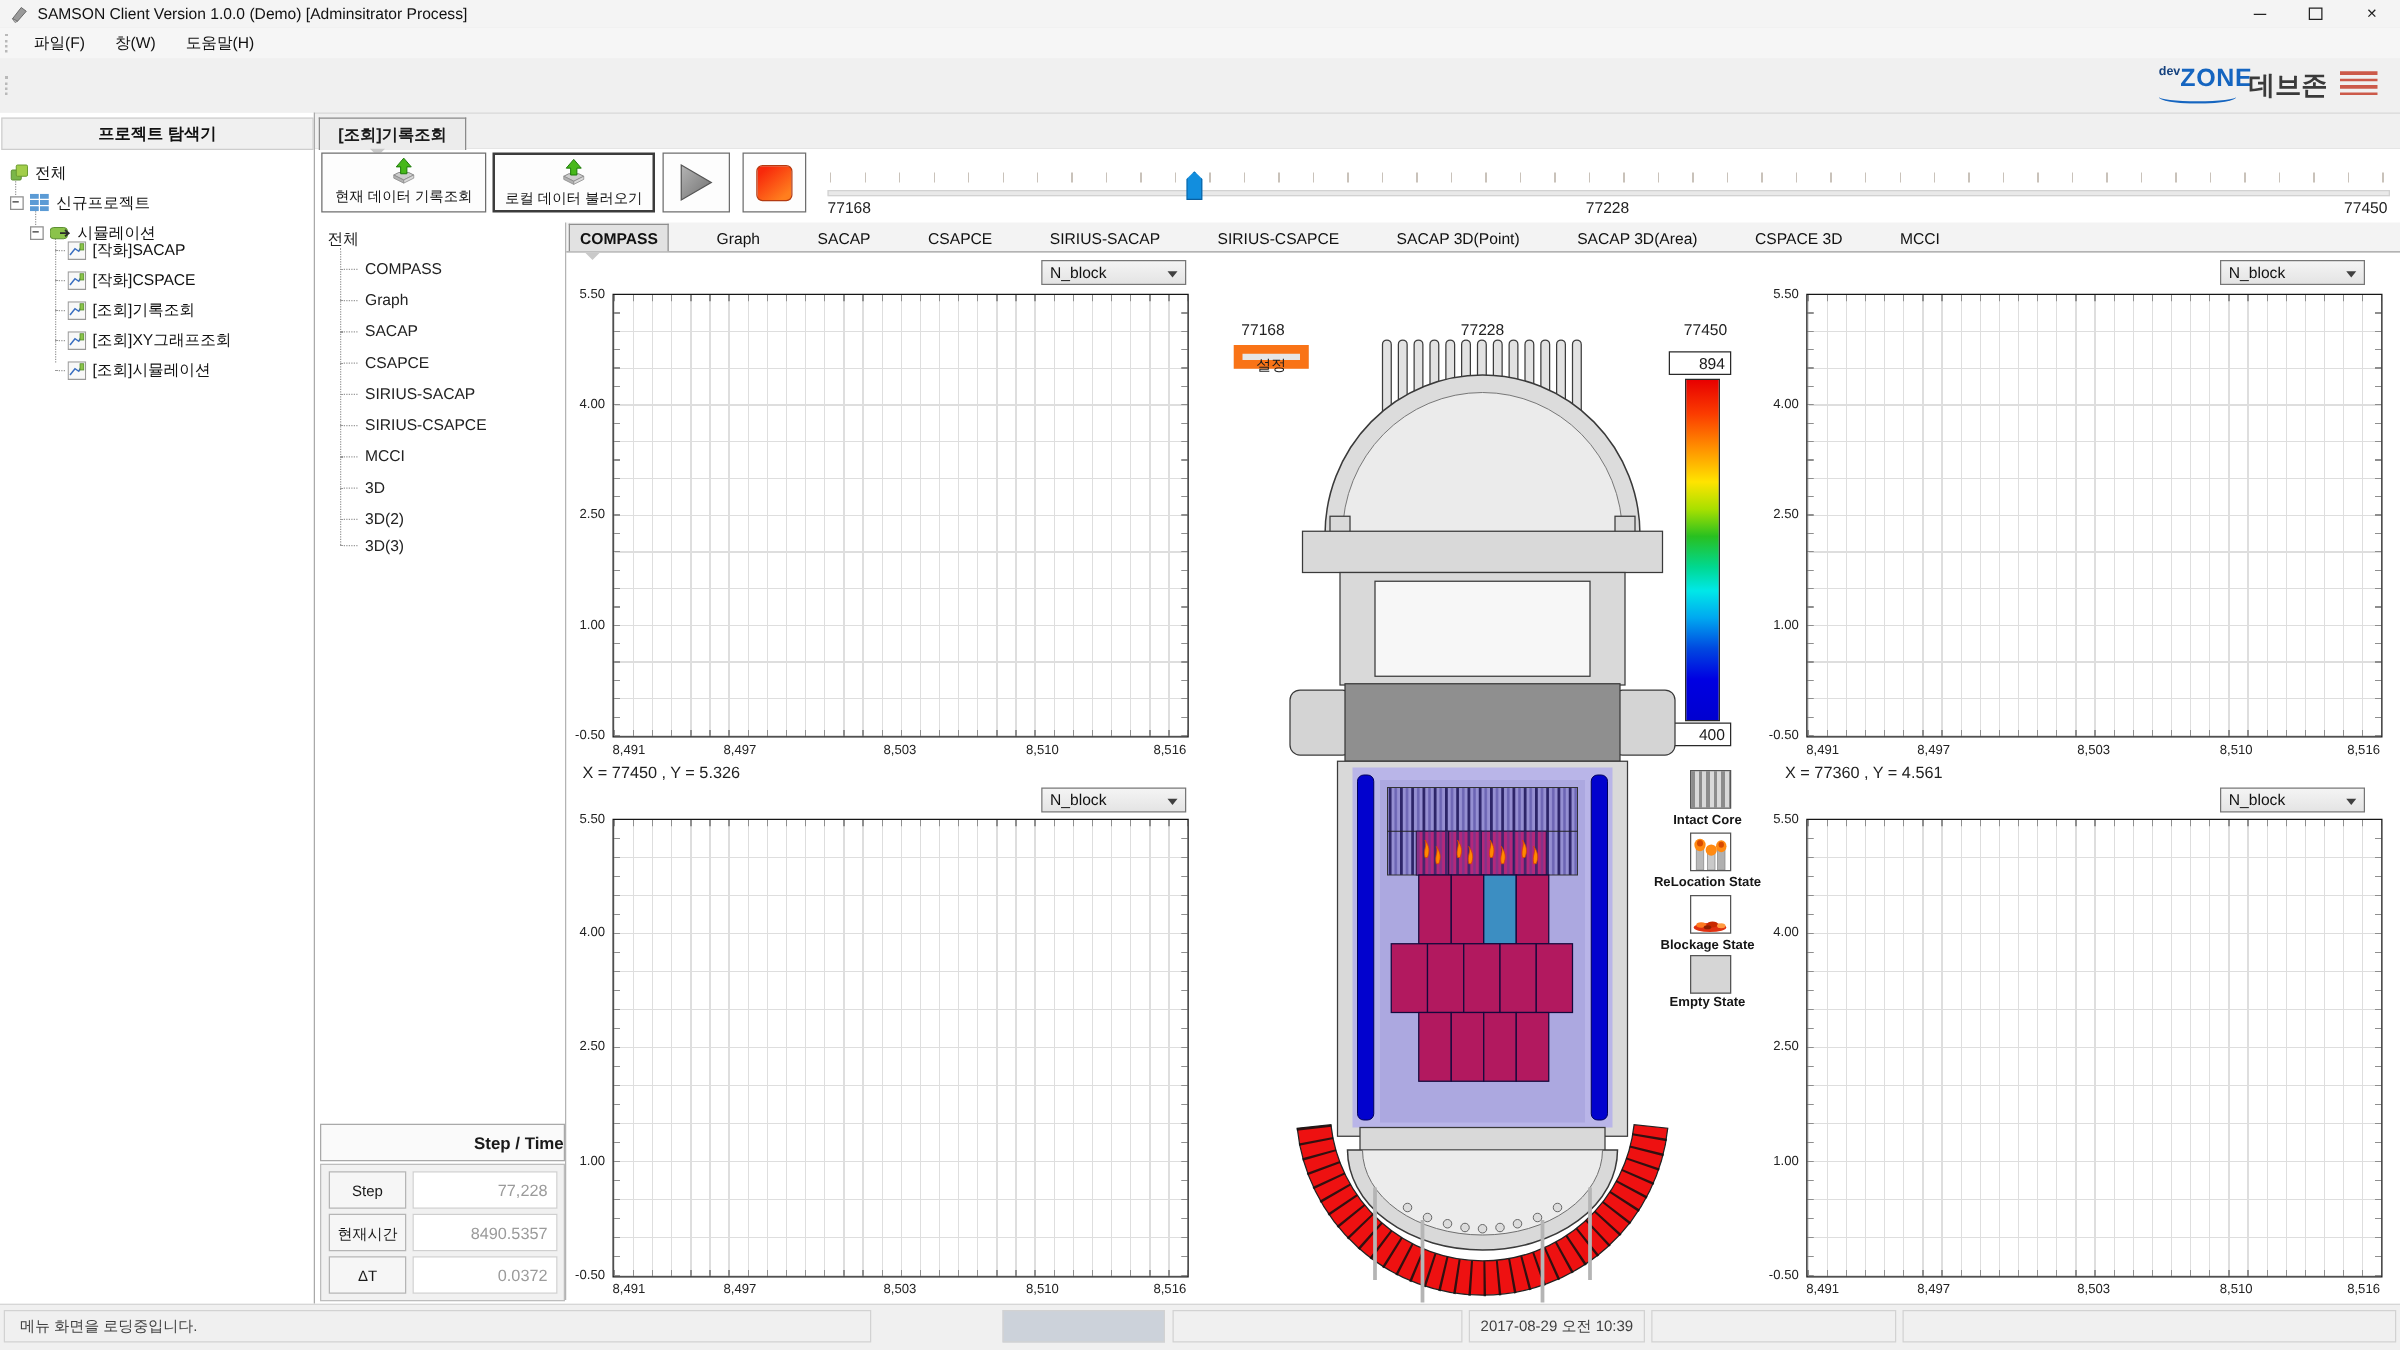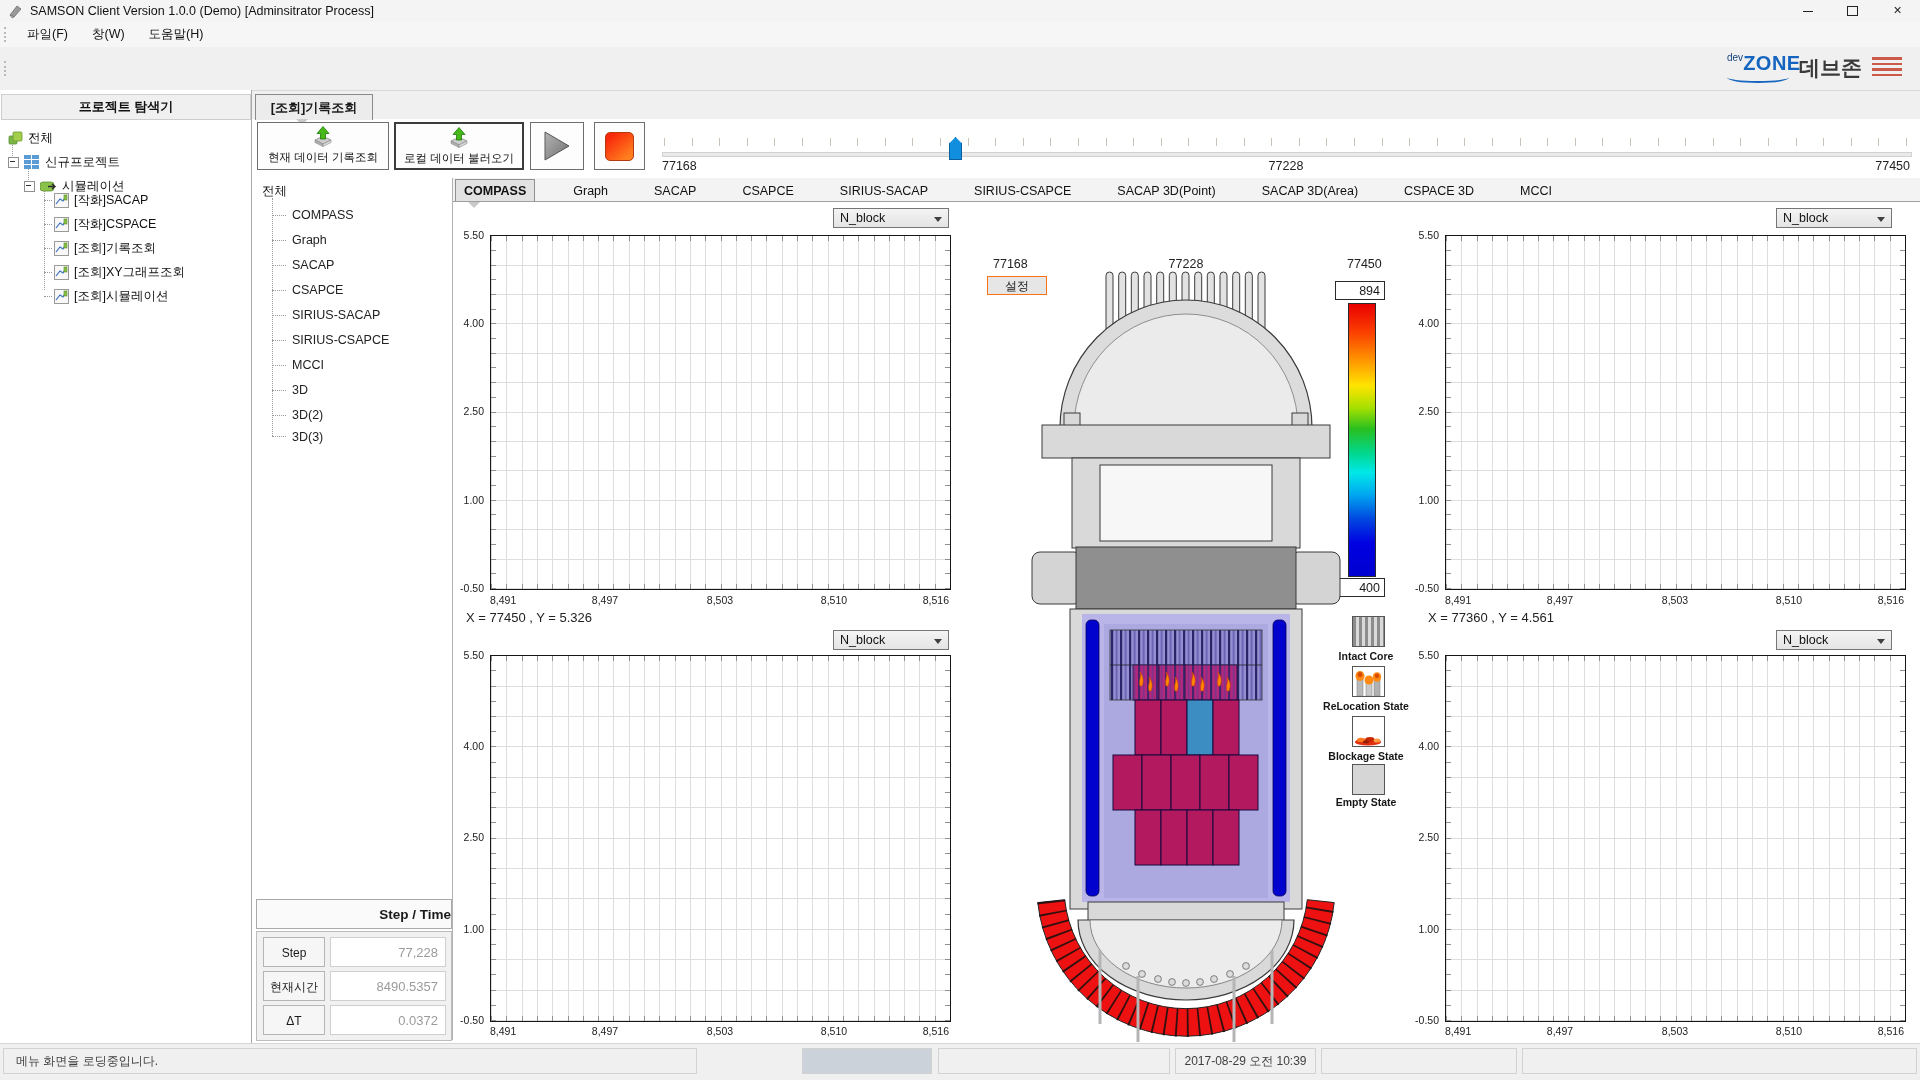--- a/index.html
+++ b/index.html
@@ -14,21 +14,21 @@
   #btn-min span{display:inline-block;width:10px;height:1px;background:#222;vertical-align:middle;}
   #btn-max span{display:inline-block;width:9px;height:8px;border:1px solid #222;vertical-align:middle;}
 
   
   #menubar{position:absolute;left:0;top:22px;width:1920px;height:25px;background:#f6f6f6;border-bottom:1px solid #e7e7e7;display:flex;align-items:center;}
   .grip{width:3px;height:15px;margin:0 6px 0 4px;border-left:2px dotted #b9b9b9;}
   .menu-item{font-size:12.5px;padding:4px 12px;color:#111;}
   #toolbarstrip{position:absolute;left:0;top:47px;width:1920px;height:43px;background:#f0f0f0;border-bottom:1px solid #d8d8d8;}
   
   #logo{position:absolute;right:18px;top:52px;width:175px;height:34px;}
-  #logo .dev{font-size:10px;color:#16427e;font-weight:normal;vertical-align:top;}
+  #logo .dev{font-size:10px;color:#16427e;font-weight:bold;vertical-align:top;}
   #logo .zone{font-size:20px;color:#1565c0;font-weight:bold;letter-spacing:0.5px;}
   #logo .swoosh{position:absolute;left:0;top:20px;width:62px;height:9px;border-bottom:2px solid #1565c0;border-radius:50%;}
   #logo .kr{position:absolute;left:72px;top:2px;font-size:21px;font-weight:bold;color:#3a3a3a;}
   #logo .tagline{position:absolute;right:0;top:5px;display:flex;flex-direction:column;gap:3px;}
   #logo .tagline i{display:block;width:30px;height:2.5px;background:#cc5a4a;}
 
   
   #explorer{position:absolute;left:0;top:90px;width:251px;height:953px;background:#fff;border-right:1px solid #a9a9a9;}
   #explorer-header{position:absolute;left:1px;top:4px;width:248px;height:24px;background:#f0f0f0;border:1px solid #cdcdcd;
      font-size:13px;font-weight:bold;text-align:center;line-height:24px;color:#111;}
@@ -100,33 +100,33 @@
        repeating-linear-gradient(90deg,#8f8f8f 0 1px,transparent 1px 15.3px),
        repeating-linear-gradient(0deg,#8f8f8f 0 1px,transparent 1px 15.2px),
        repeating-linear-gradient(0deg,#8f8f8f 0 1px,transparent 1px 15.2px),
        repeating-linear-gradient(90deg,#dedede 0 1px,transparent 1px 15.3px),
        repeating-linear-gradient(0deg,#dedede 0 1px,transparent 1px 30.4px);}
   .yl{position:absolute;left:0;width:44px;text-align:right;font-size:10.5px;color:#222;}
   .chart .yl.n0{top:23px}.chart .yl.n1{top:111px}.chart .yl.n2{top:199px}.chart .yl.n3{top:288px}.chart .yl.n4{top:376px}
   .chart.b .yl.n0{top:21px}.chart.b .yl.n1{top:112px}.chart.b .yl.n2{top:203px}.chart.b .yl.n3{top:295px}.chart.b .yl.n4{top:386px}
   .xl{position:absolute;top:388px;font-size:10.5px;color:#222;transform:translateX(-50%);}
   .chart.b .xl{top:397px;}
-  .xl.m0{left:50px;transform:none;}.xl.m1{left:165px;}.xl.m2{left:280px;}.xl.m3{left:394px;}.xl.m4{left:509px;transform:translateX(-100%);}
+  .xl.m0{left:50px;transform:none;}.xl.m1{left:152px;}.xl.m2{left:280px;}.xl.m3{left:394px;}.xl.m4{left:509px;transform:translateX(-100%);}
   .cursor{position:absolute;top:404px;font-size:13px;color:#222;white-space:nowrap;}
 
   .combo{position:absolute;top:2px;width:116px;height:20px;border:1px solid #767676;background:linear-gradient(#f4f4f4,#e4e4e4);
      font-size:12.5px;box-sizing:border-box;}
   .combo .cl{position:absolute;left:6px;top:2px;color:#111;}
   .combo .caret{position:absolute;right:6px;top:8px;width:0;height:0;border-left:4px solid transparent;border-right:4px solid transparent;border-top:5px solid #404040;}
   .chart.left-col .combo{left:393px;}
   .chart.right-col .combo{left:381px;}
 
   
   .rx-label{position:absolute;font-size:12.5px;color:#222;}
-  #rx-settings{position:absolute;left:987px;top:276px;width:60px;height:19px;background:#e6e6e6;border:1px solid #f97316;
+  #rx-settings{position:absolute;left:987px;top:276px;width:60px;height:19px;background:#e6e6e6;border:7px solid #f97316;
      font-size:12px;text-align:center;line-height:18px;box-sizing:border-box;}
   .scale-box{position:absolute;left:1335px;width:50px;height:19px;background:#fff;border:1px solid #2a2a2a;
      font-size:12.5px;text-align:right;line-height:18px;padding-right:4px;box-sizing:border-box;}
   #colorbar{position:absolute;left:1348px;top:303px;width:26px;height:272px;border:1px solid #2a2a2a;
      background:linear-gradient(to bottom,#e80000 0%,#fb3c00 10%,#ff9000 20%,#ffe400 30%,#a8e000 38%,#28c020 46%,#00d890 55%,#00e8e8 62%,#00a8f0 70%,#0048e0 79%,#0000e2 88%,#0000d0 100%);}
   .leg-icon{position:absolute;left:1352px;width:33px;height:31px;border:1px solid #555;box-sizing:border-box;background:#fff;}
   .leg-label{position:absolute;left:1310px;width:112px;text-align:center;font-size:10.5px;font-weight:bold;color:#161616;}
   #leg-intact-ic{background:repeating-linear-gradient(90deg,#8c8c8c 0 3px,#d9d9d9 3px 6px);}
   #leg-empty-ic{background:#d6d6d6;}
 

